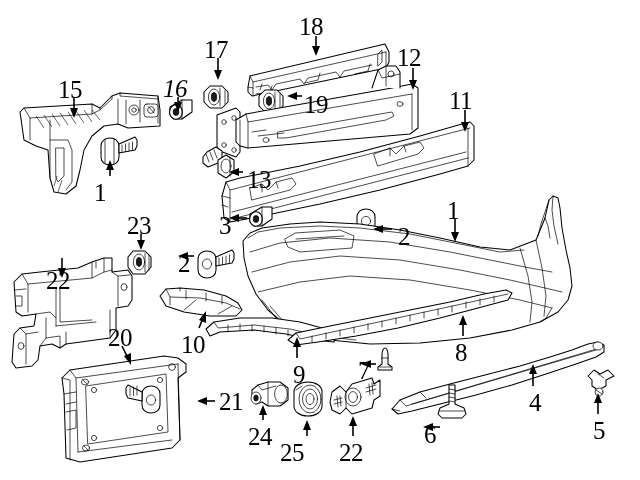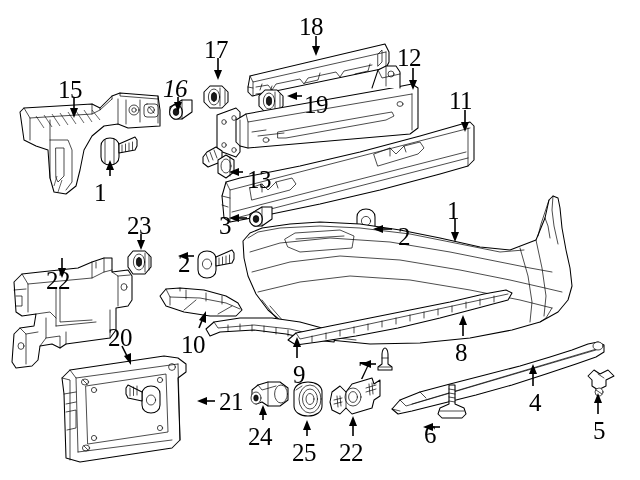--- a/index.html
+++ b/index.html
@@ -567,16 +567,16 @@
   <div class="callout-label" style="left:94px;  top:180px;">1</div>
   <div class="callout-label" style="left:163px; top:76px;font-style:italic;">16</div>
   <div class="callout-label" style="left:204px; top:37px;text-align:right;">17</div>
   <div class="callout-label" style="left:299px; top:14px;">18</div>
   <div class="callout-label" style="left:304px; top:92px;">19</div>
   <div class="callout-label" style="left:108px; top:325px;">20</div>
   <div class="callout-label" style="left:219px; top:389px;">21</div>
   <div class="callout-label" style="left:46px;  top:236px;margin-top:32px;">22</div>
   <div class="callout-label" style="left:127px; top:213px;">23</div>
   <div class="callout-label" style="left:248px; top:424px;">24</div>
-  <div class="callout-label" style="left:292px; top:440px;">25</div>
+  <div class="callout-label" style="left:280px; top:440px;">25</div>
   <div class="callout-label" style="left:339px; top:440px;">22</div>
 
 </div>
 
 </body></html>

